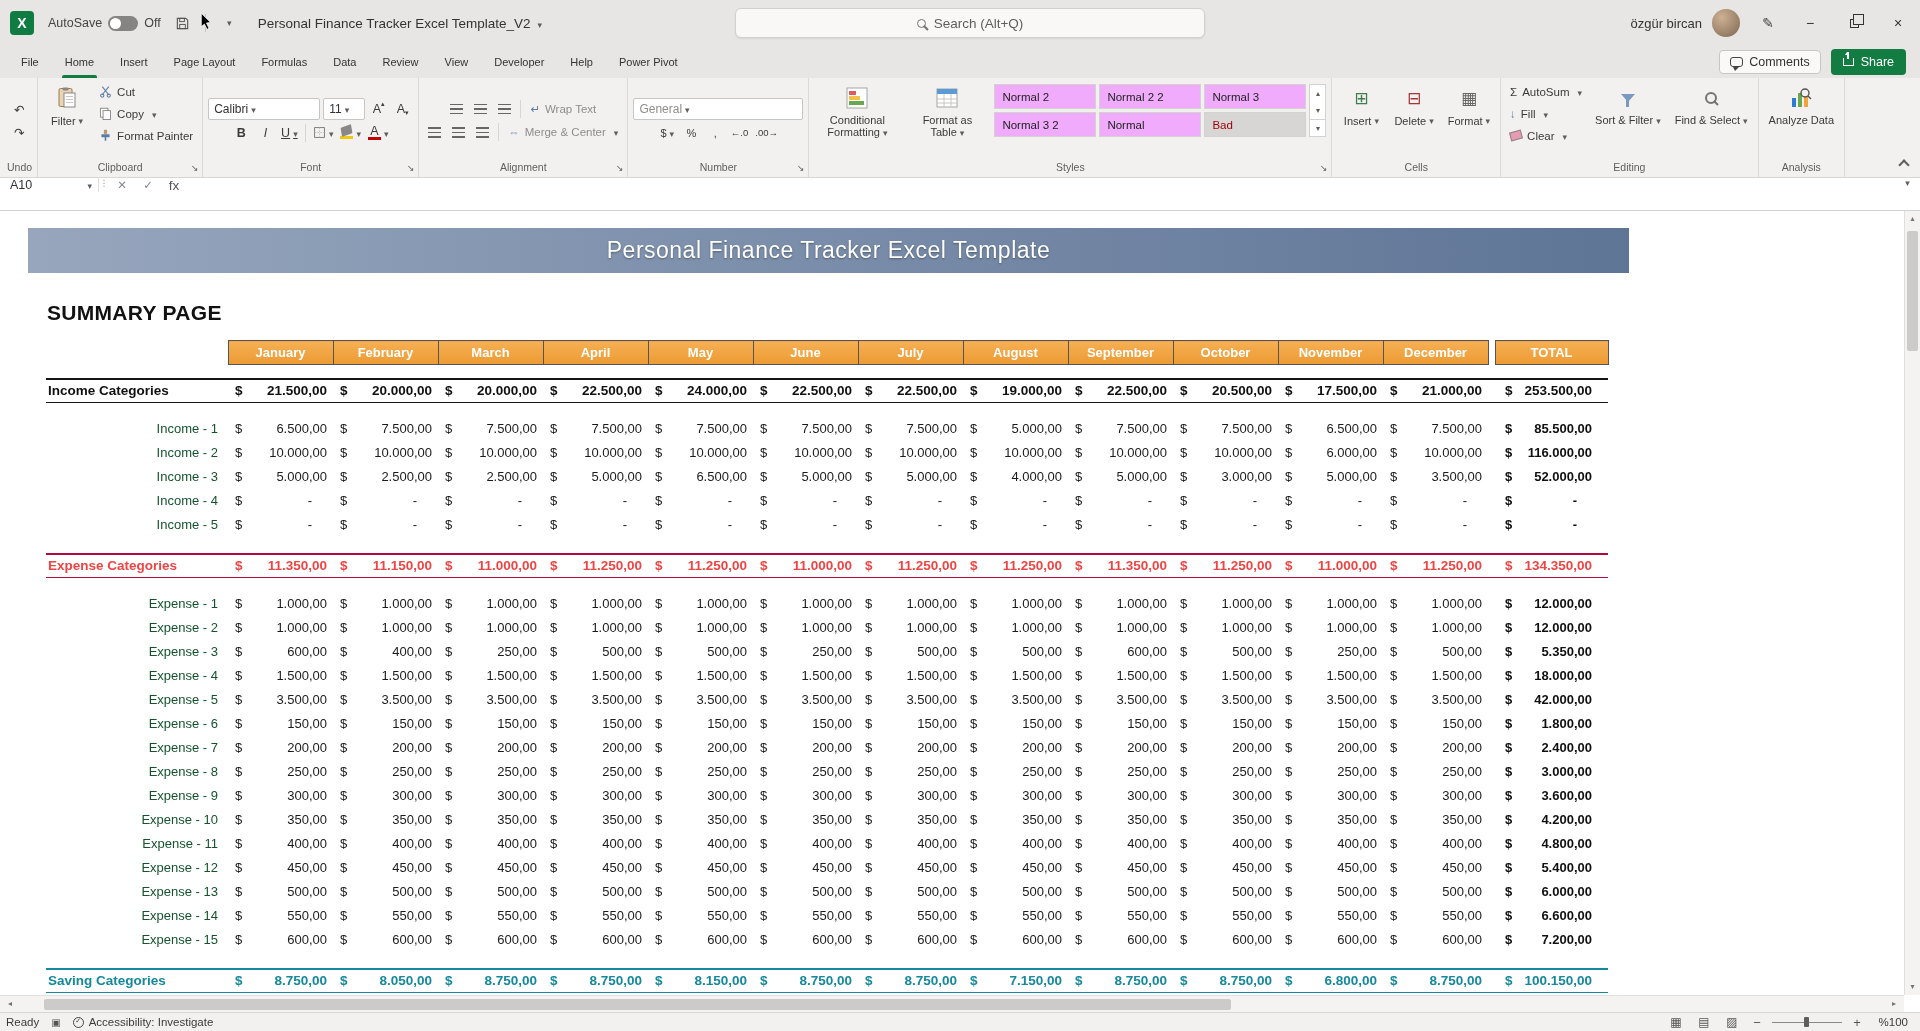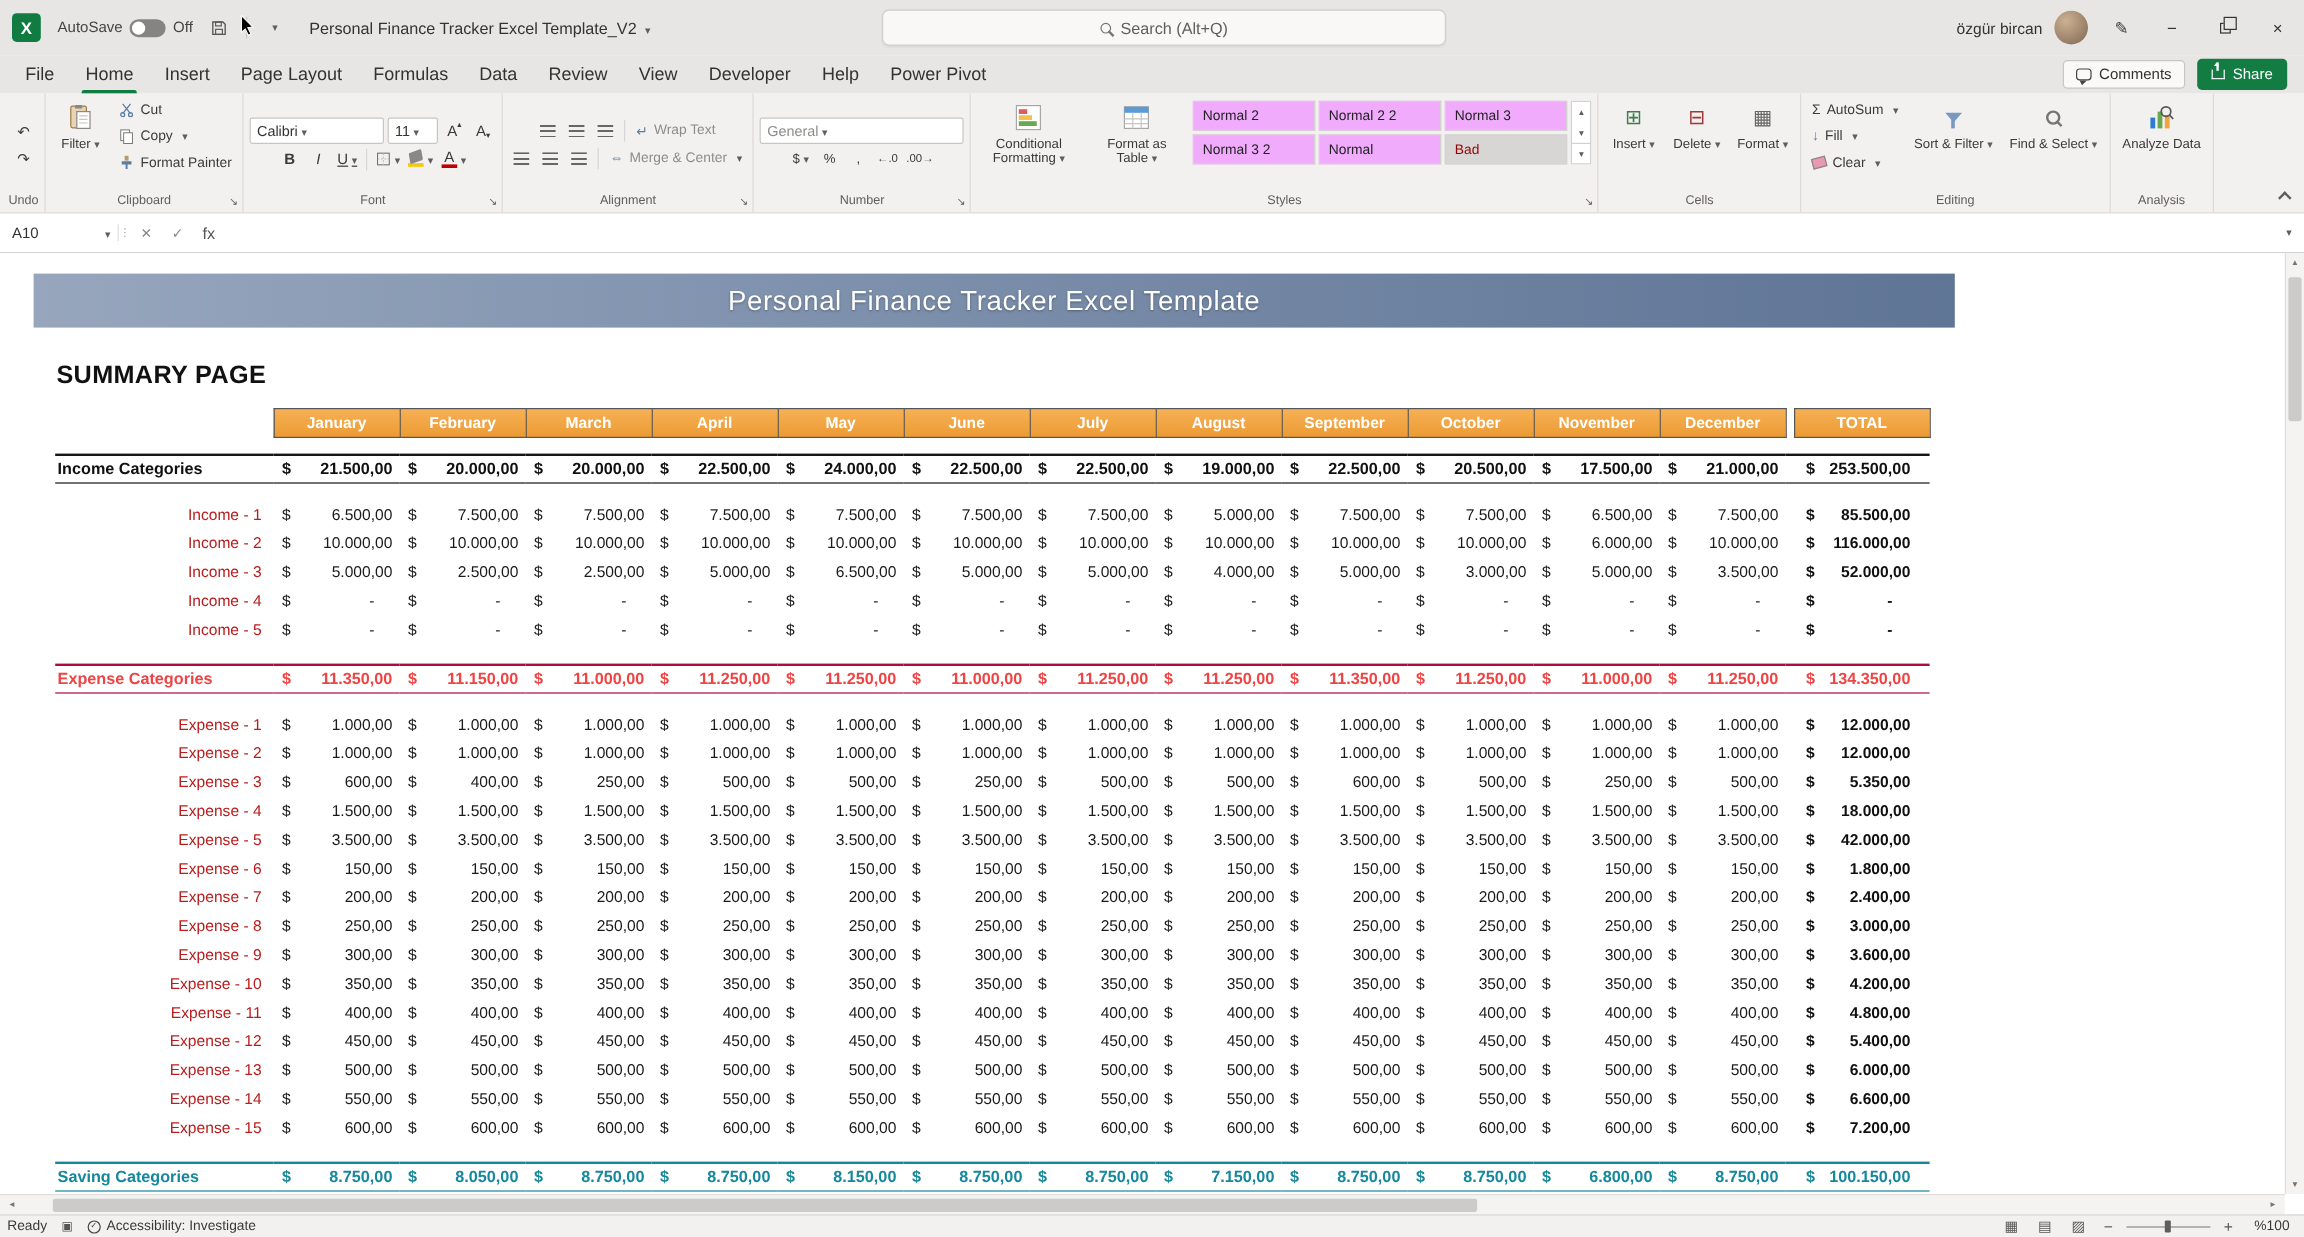--- a/index.html
+++ b/index.html
@@ -26,21 +26,21 @@
 .avatar{width:28px;height:28px;border-radius:50%;background:radial-gradient(circle at 35% 30%,#cdb193,#7d6651);margin-right:14px}
 .pen{margin-right:6px;font-size:14px}
 .win-btn{width:44px;height:46px;display:flex;align-items:center;justify-content:center;font-size:14px;color:#333}
 .restore-ico{width:9px;height:9px;border:1.2px solid #333;position:relative;display:inline-block}
 .restore-ico::after{content:"";position:absolute;left:2px;bottom:2px;width:9px;height:9px;border:1.2px solid #333;background:#e8e6e4}
 .cursor{position:absolute;left:200px;top:12px}
 
 
 .menubar{position:absolute;top:46px;left:0;right:0;height:32px;background:#e8e6e4;display:flex;align-items:center;padding:0 14px 0 8px}
 .mtabs{display:flex;height:32px}
-.mtab{padding:0 13px;font-size:15px;color:#333;display:flex;align-items:center;position:relative}
+.mtab{padding:0 13px;font-size:11px;color:#333;display:flex;align-items:center;position:relative}
 .mtab.active::after{content:"";position:absolute;left:10px;right:10px;bottom:0;height:3px;background:#107c41;border-radius:2px 2px 0 0}
 .mright{margin-left:auto;display:flex;gap:10px;align-items:center}
 .comments-btn{display:flex;align-items:center;gap:6px;height:24px;padding:0 10px;border:1px solid #c8c6c4;border-radius:4px;background:#faf9f8;font-size:12.5px;color:#333}
 .bubble{width:13px;height:10px;border:1.4px solid #444;border-radius:3px;position:relative;display:inline-block}
 .bubble::after{content:"";position:absolute;left:2px;bottom:-5px;width:0;height:0;border-left:2px solid transparent;border-right:4px solid transparent;border-top:4px solid #444}
 .share-btn{display:flex;align-items:center;gap:7px;height:26px;padding:0 12px;background:#127c42;color:#fff;border-radius:4px;font-size:12.5px}
 .share-ico{position:relative;width:11px;height:8px;border:1.4px solid #fff;border-top:none;display:inline-block}
 .share-ico::before{content:"";position:absolute;left:3.5px;top:-6px;width:1.4px;height:7px;background:#fff}
 .share-ico::after{content:"";position:absolute;left:1.6px;top:-8px;border:2.6px solid transparent;border-bottom:3.5px solid #fff}
 
@@ -84,41 +84,41 @@
 .funnel::after{content:"";position:absolute;left:-1.5px;top:-2px;width:3px;height:7px;background:#7a99c0}
 .bucket{width:11px;height:9px;background:#8a8886;display:inline-block;transform:rotate(-20deg) skewX(-10deg);border-radius:1px}
 .colorbar{display:block;width:13px;height:3px;margin-top:1px}
 .cb-y{background:#f2c811}.cb-r{background:#c00000}
 .stack{display:flex;flex-direction:column;align-items:center;line-height:10px}
 .num-ico{font-size:11px}
 .tiny{font-size:9.5px}
 .ribbon-collapse{position:absolute;right:12px;bottom:8px;width:8px;height:8px;border-left:2px solid #605e5c;border-top:2px solid #605e5c;transform:rotate(45deg)}
 
 
-.formulabar{position:absolute;top:178px;left:0;right:0;height:33px;background:#fff;border-bottom:1px solid #d4d2d0;display:flex;align-items:center}
+.formulabar{position:absolute;top:178px;left:0;right:0;height:33px;background:#fff;border-bottom:1px solid #d4d2d0;display:flex;align-items:flex-start}
 .namebox{width:99px;display:flex;align-items:center;justify-content:space-between;padding:0 6px 0 10px;font-size:12.5px;color:#333;border-right:1px solid #e1dfdd}
 .fb-handle{width:10px;display:flex;align-items:center;justify-content:center;color:#a19f9d;font-size:9px}
 .fb-btn{width:26px;display:flex;align-items:center;justify-content:center;font-size:11.5px;color:#888}
 .fb-btn.fx{font-family:"Liberation Serif",serif;font-size:13.5px;color:#555}
 .fb-input{flex:1;border-left:1px solid #e1dfdd}
 .fb-expand{width:28px;display:flex;align-items:center;justify-content:center}
 
 
 .sheet{position:absolute;top:211px;left:0;width:1920px;height:801px;background:#fff}
 .banner{position:absolute;left:28px;top:17px;width:1601px;height:45px;background:linear-gradient(90deg,#97a6bd 0%,#7c8fab 45%,#5f7596 100%);display:flex;align-items:center;justify-content:center;color:#fff;font-size:23px;letter-spacing:.5px;text-shadow:0 1px 2px rgba(0,0,0,.35)}
 .page-title{position:absolute;left:47px;top:90px;font-size:21px;font-weight:bold;color:#111;letter-spacing:.3px}
 .summary-table{position:absolute;left:46px;top:129px;border-collapse:collapse;table-layout:fixed;font-size:13px}
 .summary-table th{height:24px;padding:0}
 .summary-table td{height:24px;padding:0}
 th.mh{background:linear-gradient(180deg,#f6b054,#ec9a33);color:#fff;font-weight:bold;font-size:13px;border:1px solid #555;text-align:center}
 th.blank{background:transparent;border:none}
 tr.spacer td{height:14px}
 tr.spacer-lg td{height:17px}
 td.lbl{text-align:left;padding-left:2px}
-.row-item td.lbl{text-align:right;padding-right:10px;color:#b91c1c}
+.row-item td.lbl{text-align:right;padding-right:10px;color:#14532d}
 .row-item td.val{color:#1b1b1b}
 .row-income td,.row-expense td,.row-saving td{font-weight:bold;font-size:13.5px}
 .row-income td{border-top:2.5px solid #151515;border-bottom:1.5px solid #151515;color:#101010}
 .row-expense td{border-top:2.5px solid #b00b3c;border-bottom:1.5px solid #b00b3c;color:#ef4444}
 .row-saving td{border-top:2.5px solid #15889b;border-bottom:1.5px solid #15889b;color:#15889b}
 td.val{position:relative;text-align:right;padding-right:6px}
 td.val .cur{position:absolute;left:7px}
 td.val.dash .num{margin-right:15px}
 td.tot{padding-right:16px;font-weight:bold}
 td.tot .cur{left:10px}

